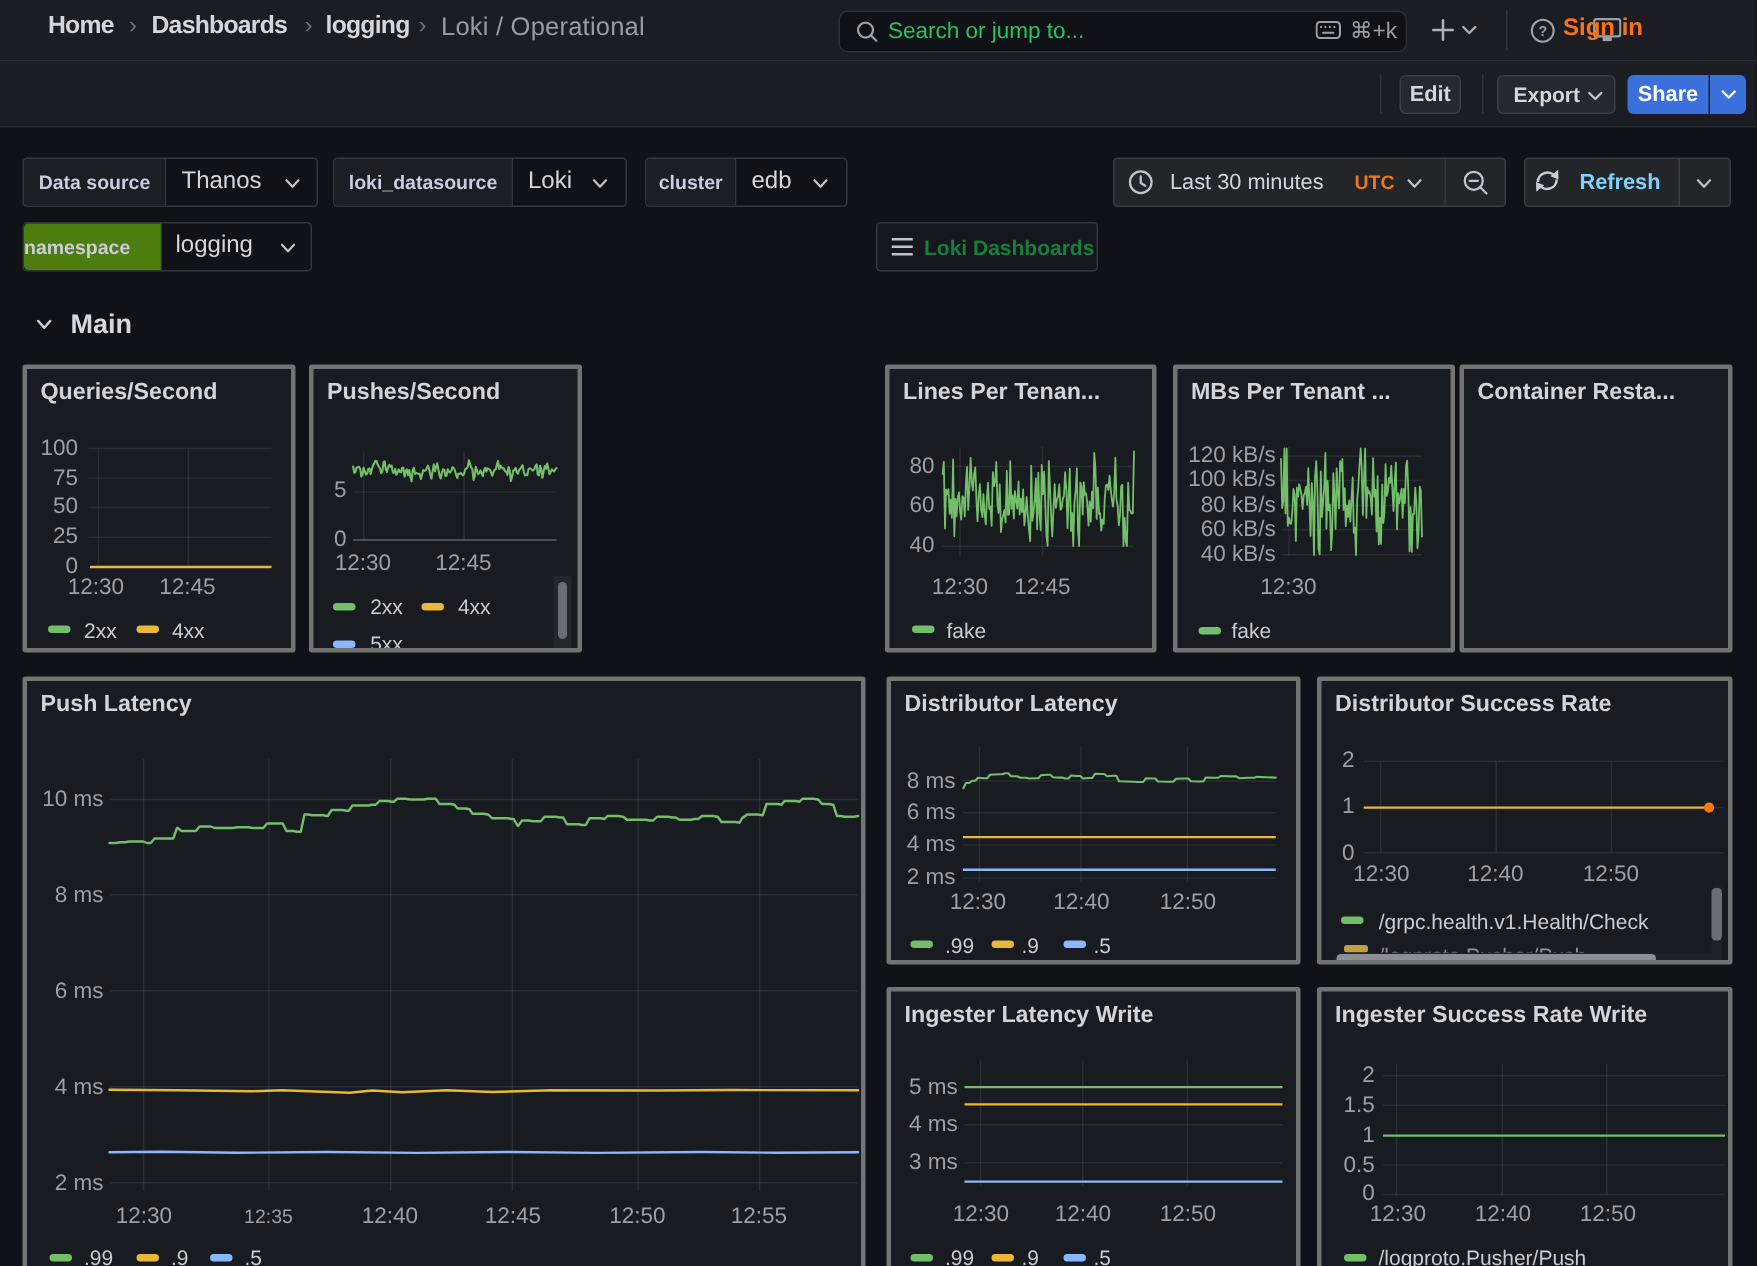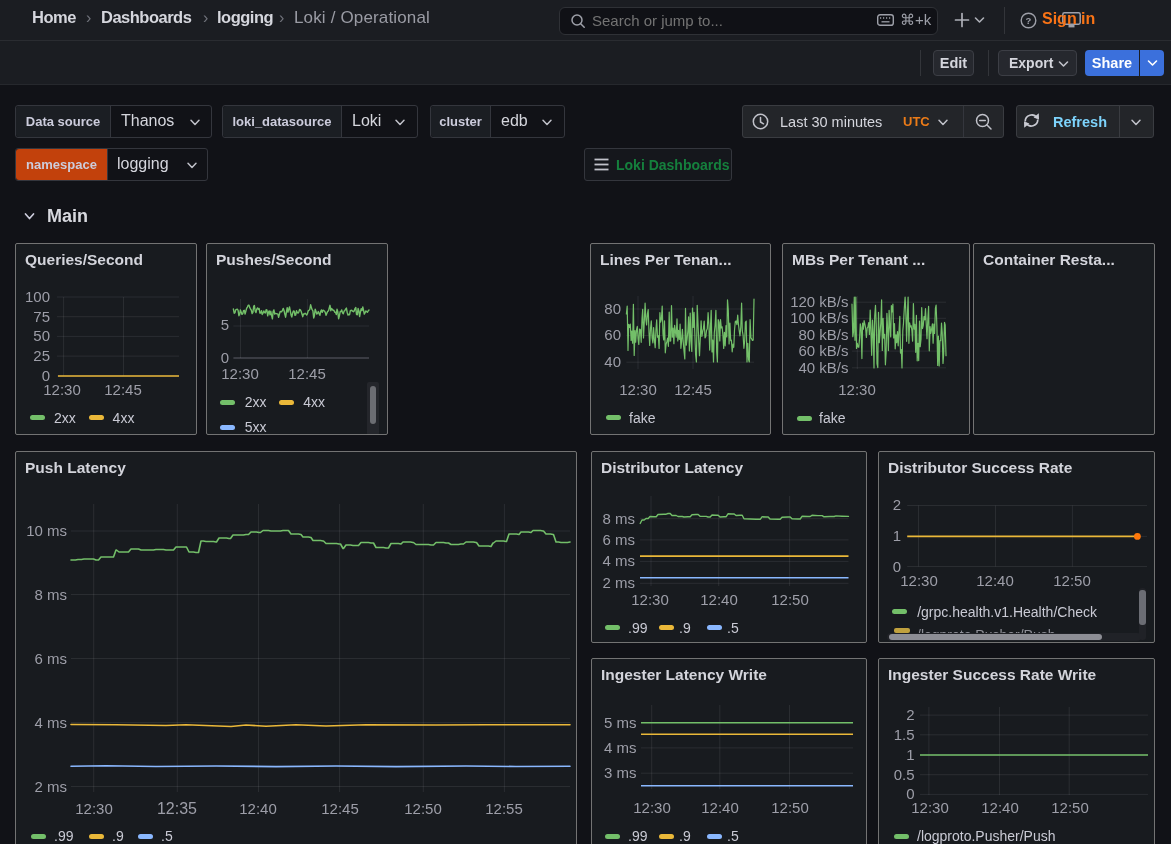--- a/index.html
+++ b/index.html
@@ -1,17 +1,17 @@
 <!DOCTYPE html>
 <html><head><meta charset="utf-8"><style>
 * { margin:0; padding:0; box-sizing:border-box; }
 body { width:1171px; height:844px; overflow:hidden; background:#111217;
   font-family:"Liberation Sans", sans-serif; }
 .page { position:relative; width:1171px; height:844px; overflow:hidden; }
-.panel { position:absolute; background:#181b1f; border:1px solid #737373; border-radius:2px; overflow:hidden; }
+.panel { position:absolute; background:#181b1f; border:3px solid #737373; border-radius:2px; overflow:hidden; }
 .ptitle { position:absolute; left:9px; top:7px; font-size:15.5px; font-weight:700; color:#d3d4db; white-space:nowrap; }
 .chart { position:absolute; left:0; top:0; }
 .yl { position:absolute; text-align:right; color:#9d9ea8; line-height:18px; }
 .xl { position:absolute; text-align:center; color:#9d9ea8; line-height:18px; white-space:nowrap; }
 .sw { position:absolute; width:15px; height:5px; border-radius:3px; }
 .lt { position:absolute; color:#c9cad4; line-height:18px; white-space:nowrap; }
 </style></head>
 <body>
 <div class="page">
 
@@ -24,21 +24,21 @@
 <div style="position:absolute;left:203px;top:9px;font-size:16px;color:#70727b">›</div>
 <div style="position:absolute;left:217px;top:8px;font-size:16.5px;letter-spacing:-0.5px;font-weight:700;color:#d5d6dd">logging</div>
 <div style="position:absolute;left:279px;top:9px;font-size:16px;color:#70727b">›</div>
 <div style="position:absolute;left:294px;top:8px;font-size:17px;letter-spacing:0.15px;color:#9a9ba4">Loki / Operational</div>
 
 <div style="position:absolute;left:559px;top:7px;width:379px;height:28px;background:#101116;border:1px solid #2f3136;border-radius:6px"></div>
 <svg style="position:absolute;left:570px;top:13px" width="16" height="16" viewBox="0 0 16 16">
       <circle cx="7" cy="7" r="5" fill="none" stroke="#9ea0a9" stroke-width="1.5"></circle>
       <line x1="10.7" y1="10.7" x2="14.2" y2="14.2" stroke="#9ea0a9" stroke-width="1.5" stroke-linecap="round"></line>
     </svg>
-<div style="position:absolute;left:592px;top:12px;font-size:15px;color:#737373">Search or jump to...</div>
+<div style="position:absolute;left:592px;top:12px;font-size:15px;color:#22c55e">Search or jump to...</div>
 <svg style="position:absolute;left:877px;top:14px" width="17" height="12" viewBox="0 0 17 12">
       <rect x="0.7" y="0.7" width="15.6" height="10.6" rx="2.4" fill="none" stroke="#9ea0a9" stroke-width="1.4"></rect>
       <line x1="3" y1="4" x2="4.2" y2="4" stroke="#9ea0a9" stroke-width="1.3"></line>
       <line x1="6" y1="4" x2="7.2" y2="4" stroke="#9ea0a9" stroke-width="1.3"></line>
       <line x1="9" y1="4" x2="10.2" y2="4" stroke="#9ea0a9" stroke-width="1.3"></line>
       <line x1="12" y1="4" x2="13.2" y2="4" stroke="#9ea0a9" stroke-width="1.3"></line>
       <line x1="4.5" y1="7.8" x2="12.5" y2="7.8" stroke="#9ea0a9" stroke-width="1.3"></line>
     </svg>
 <div style="position:absolute;left:900px;top:11px;font-size:15px;color:#9ea0a9">⌘+k</div>
 
@@ -120,21 +120,21 @@
       <polygon points="15.8,1.2 16.0,7.6 10.6,5.5" fill="#c9cad2"></polygon>
       <path d="M 14.8 7.6 A 6.4 6.4 0 0 1 3.0 11.0" fill="none" stroke="#c9cad2" stroke-width="1.7"></path>
       <polygon points="1.2,15.8 1.0,9.4 6.4,11.5" fill="#c9cad2"></polygon>
     </svg>
 <div style="position:absolute;left:1053px;top:114px;font-size:14.5px;font-weight:700;color:#7dd3fc">Refresh</div>
 <svg style="position:absolute;left:1130px;top:118px" width="12" height="9" viewBox="0 0 12 9">
       <polyline points="2,2.2 6,6.5 10,2.2" fill="none" stroke="#c1c2ca" stroke-width="1.5" stroke-linecap="round" stroke-linejoin="round"></polyline>
     </svg>
 
 <div style="position:absolute;left:15px;top:148px;width:193px;height:33px;border:1px solid #34363d;border-radius:3px;background:#111217"></div>
-<div style="position:absolute;left:16px;top:149px;width:92px;height:31px;background:#c2410c;border-right:1px solid #34363d;border-radius:3px 0 0 3px;font-size:13px;font-weight:700;color:#ccccdc;line-height:31px;text-align:center">namespace</div>
+<div style="position:absolute;left:16px;top:149px;width:92px;height:31px;background:#4d7c0f;border-right:1px solid #34363d;border-radius:3px 0 0 3px;font-size:13px;font-weight:700;color:#ccccdc;line-height:31px;">namespace</div>
 <div style="position:absolute;left:117px;top:155px;font-size:16px;color:#d5d6dd">logging</div>
 <svg style="position:absolute;left:186px;top:161px" width="12" height="9" viewBox="0 0 12 9">
       <polyline points="2,2.2 6,6.5 10,2.2" fill="none" stroke="#c1c2ca" stroke-width="1.5" stroke-linecap="round" stroke-linejoin="round"></polyline>
     </svg>
 
 <div style="position:absolute;left:584px;top:148px;width:148px;height:33px;background:#15171c;border:1px solid #34363d;border-radius:3px"></div>
 <svg style="position:absolute;left:594px;top:158px" width="15" height="13" viewBox="0 0 15 13">
       <line x1="0.5" y1="1.5" x2="14.5" y2="1.5" stroke="#c1c2ca" stroke-width="1.8"></line>
       <line x1="0.5" y1="6.5" x2="14.5" y2="6.5" stroke="#c1c2ca" stroke-width="1.8"></line>
       <line x1="0.5" y1="11.5" x2="14.5" y2="11.5" stroke="#c1c2ca" stroke-width="1.8"></line>
@@ -250,21 +250,21 @@
         <polyline points="55.0,108.0 59.5,108.0 62.0,107.5 65.5,107.5 68.0,107.0 77.5,107.0 80.0,108.0 82.5,108.0 85.0,105.0 97.5,105.0 100.0,98.0 100.5,98.0 103.0,100.0 112.5,100.0 115.0,97.0 122.5,97.0 125.0,98.0 137.5,98.0 140.0,97.5 147.5,97.5 150.0,98.0 157.5,98.0 160.0,95.0 170.0,95.0 170.5,95.0 173.0,100.0 177.5,100.0 180.0,100.5 182.5,100.5 185.0,89.0 187.5,89.0 190.0,89.5 197.5,89.5 200.0,90.0 200.5,90.0 203.0,86.0 210.5,86.0 213.0,86.5 214.5,86.5 217.0,83.0 227.5,83.0 230.0,82.5 232.5,82.5 235.0,80.0 240.5,80.0 243.0,80.5 244.5,80.5 247.0,78.5 252.5,78.5 255.0,79.0 264.5,79.0 267.0,78.5 272.5,78.5 275.0,82.0 282.5,82.0 285.0,82.5 287.0,85.0 292.5,85.0 295.0,85.5 297.0,88.5 304.5,88.5 307.0,89.0 307.5,89.0 310.0,91.5 320.5,91.5 323.0,92.0 324.5,92.0 327.0,96.5 327.5,96.5 330.0,93.0 334.5,93.0 337.0,93.5 342.5,93.5 345.0,90.5 352.5,90.5 355.0,91.0 357.5,91.0 360.0,95.5 367.5,95.5 370.0,96.0 372.5,96.0 375.0,91.5 382.5,91.5 385.0,92.0 387.0,90.0 394.5,90.0 397.0,90.5 397.5,90.5 400.0,92.5 412.5,92.5 415.0,93.0 417.5,93.0 420.0,90.5 427.5,90.5 430.0,91.0 432.5,91.0 435.0,92.5 442.5,92.5 445.0,92.0 447.5,92.0 450.0,90.0 457.5,90.0 460.0,90.5 460.5,90.5 463.0,94.0 472.5,94.0 475.0,94.5 477.0,91.0 477.5,91.0 480.0,89.0 487.5,89.0 490.0,89.5 490.5,89.5 493.0,82.0 500.5,82.0 503.0,82.5 505.0,80.0 512.5,80.0 515.0,80.5 517.0,78.5 524.5,78.5 527.0,79.0 527.5,79.0 530.0,82.0 534.5,82.0 537.0,82.5 537.5,82.5 540.0,90.0 542.5,90.0 545.0,90.5 551.5,90.5 554.0,90.0" fill="none" stroke="#73BF69" stroke-width="1.6" stroke-linejoin="round" stroke-linecap="round"></polyline>
         <polyline points="55.0,272.5 100.0,272.8 150.0,273.5 170.0,272.8 215.0,274.5 230.0,273.0 250.0,274.2 280.0,272.8 310.0,274.0 350.0,272.8 420.0,273.0 470.0,272.7 554.0,272.8" fill="none" stroke="#EAB839" stroke-width="1.6" stroke-linejoin="round" stroke-linecap="round"></polyline>
         <polyline points="55.0,314.2 90.0,313.8 140.0,314.5 200.0,314.0 260.0,314.6 320.0,314.0 380.0,314.6 450.0,314.0 500.0,314.5 554.0,314.2" fill="none" stroke="#8AB8FF" stroke-width="1.6" stroke-linejoin="round" stroke-linecap="round"></polyline>
       </svg>
       <div class="yl" style="left:0;width:51px;top:70px;font-size:15px">10 ms</div>
       <div class="yl" style="left:0;width:51px;top:134px;font-size:15px">8 ms</div>
       <div class="yl" style="left:0;width:51px;top:198px;font-size:15px">6 ms</div>
       <div class="yl" style="left:0;width:51px;top:262px;font-size:15px">4 ms</div>
       <div class="yl" style="left:0;width:51px;top:326px;font-size:15px">2 ms</div>
       <div class="xl" style="left:48px;top:348px;width:60px;font-size:15px">12:30</div>
-      <div class="xl" style="left:131px;top:348px;width:60px;font-size:16px">12:35</div>
+      <div class="xl" style="left:131px;top:348px;width:60px;font-size:13px">12:35</div>
       <div class="xl" style="left:212px;top:348px;width:60px;font-size:15px">12:40</div>
       <div class="xl" style="left:294px;top:348px;width:60px;font-size:15px">12:45</div>
       <div class="xl" style="left:377px;top:348px;width:60px;font-size:15px">12:50</div>
       <div class="xl" style="left:458px;top:348px;width:60px;font-size:15px">12:55</div>
       <div class="sw" style="left:15px;top:381.5px;background:#73BF69"></div>
       <div class="lt" style="left:38px;top:375px;font-size:14px">.99</div>
       <div class="sw" style="left:72.5px;top:381.5px;background:#EAB839"></div>
       <div class="lt" style="left:96px;top:375px;font-size:14px">.9</div>
       <div class="sw" style="left:122px;top:381.5px;background:#8AB8FF"></div>
       <div class="lt" style="left:145px;top:375px;font-size:14px">.5</div>

